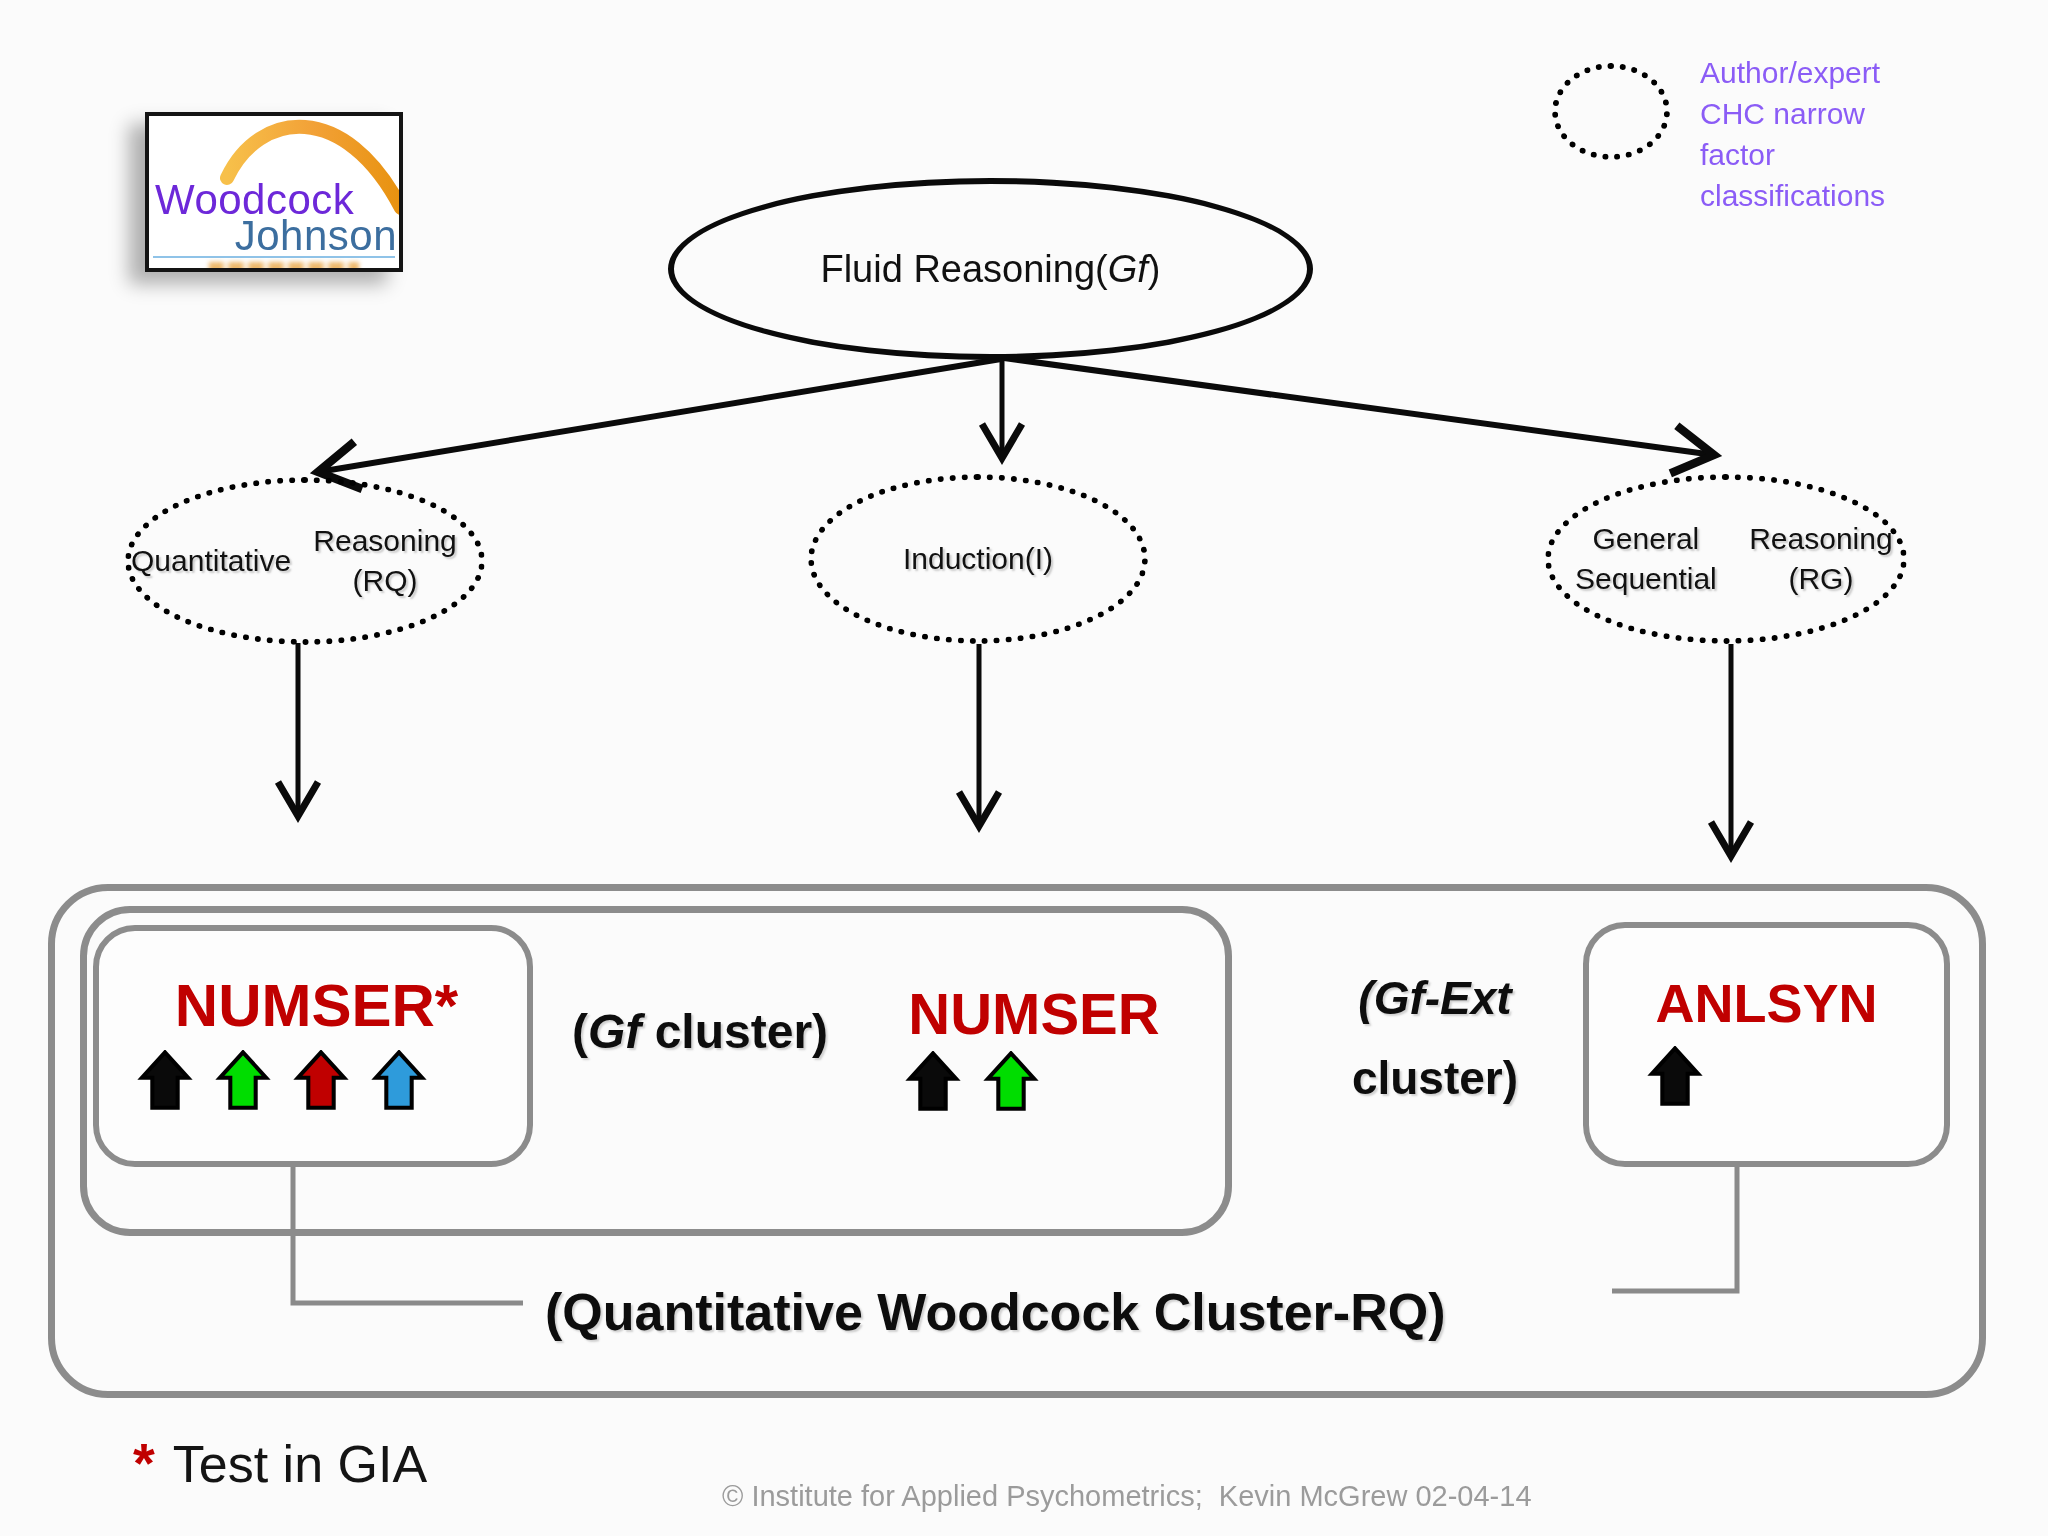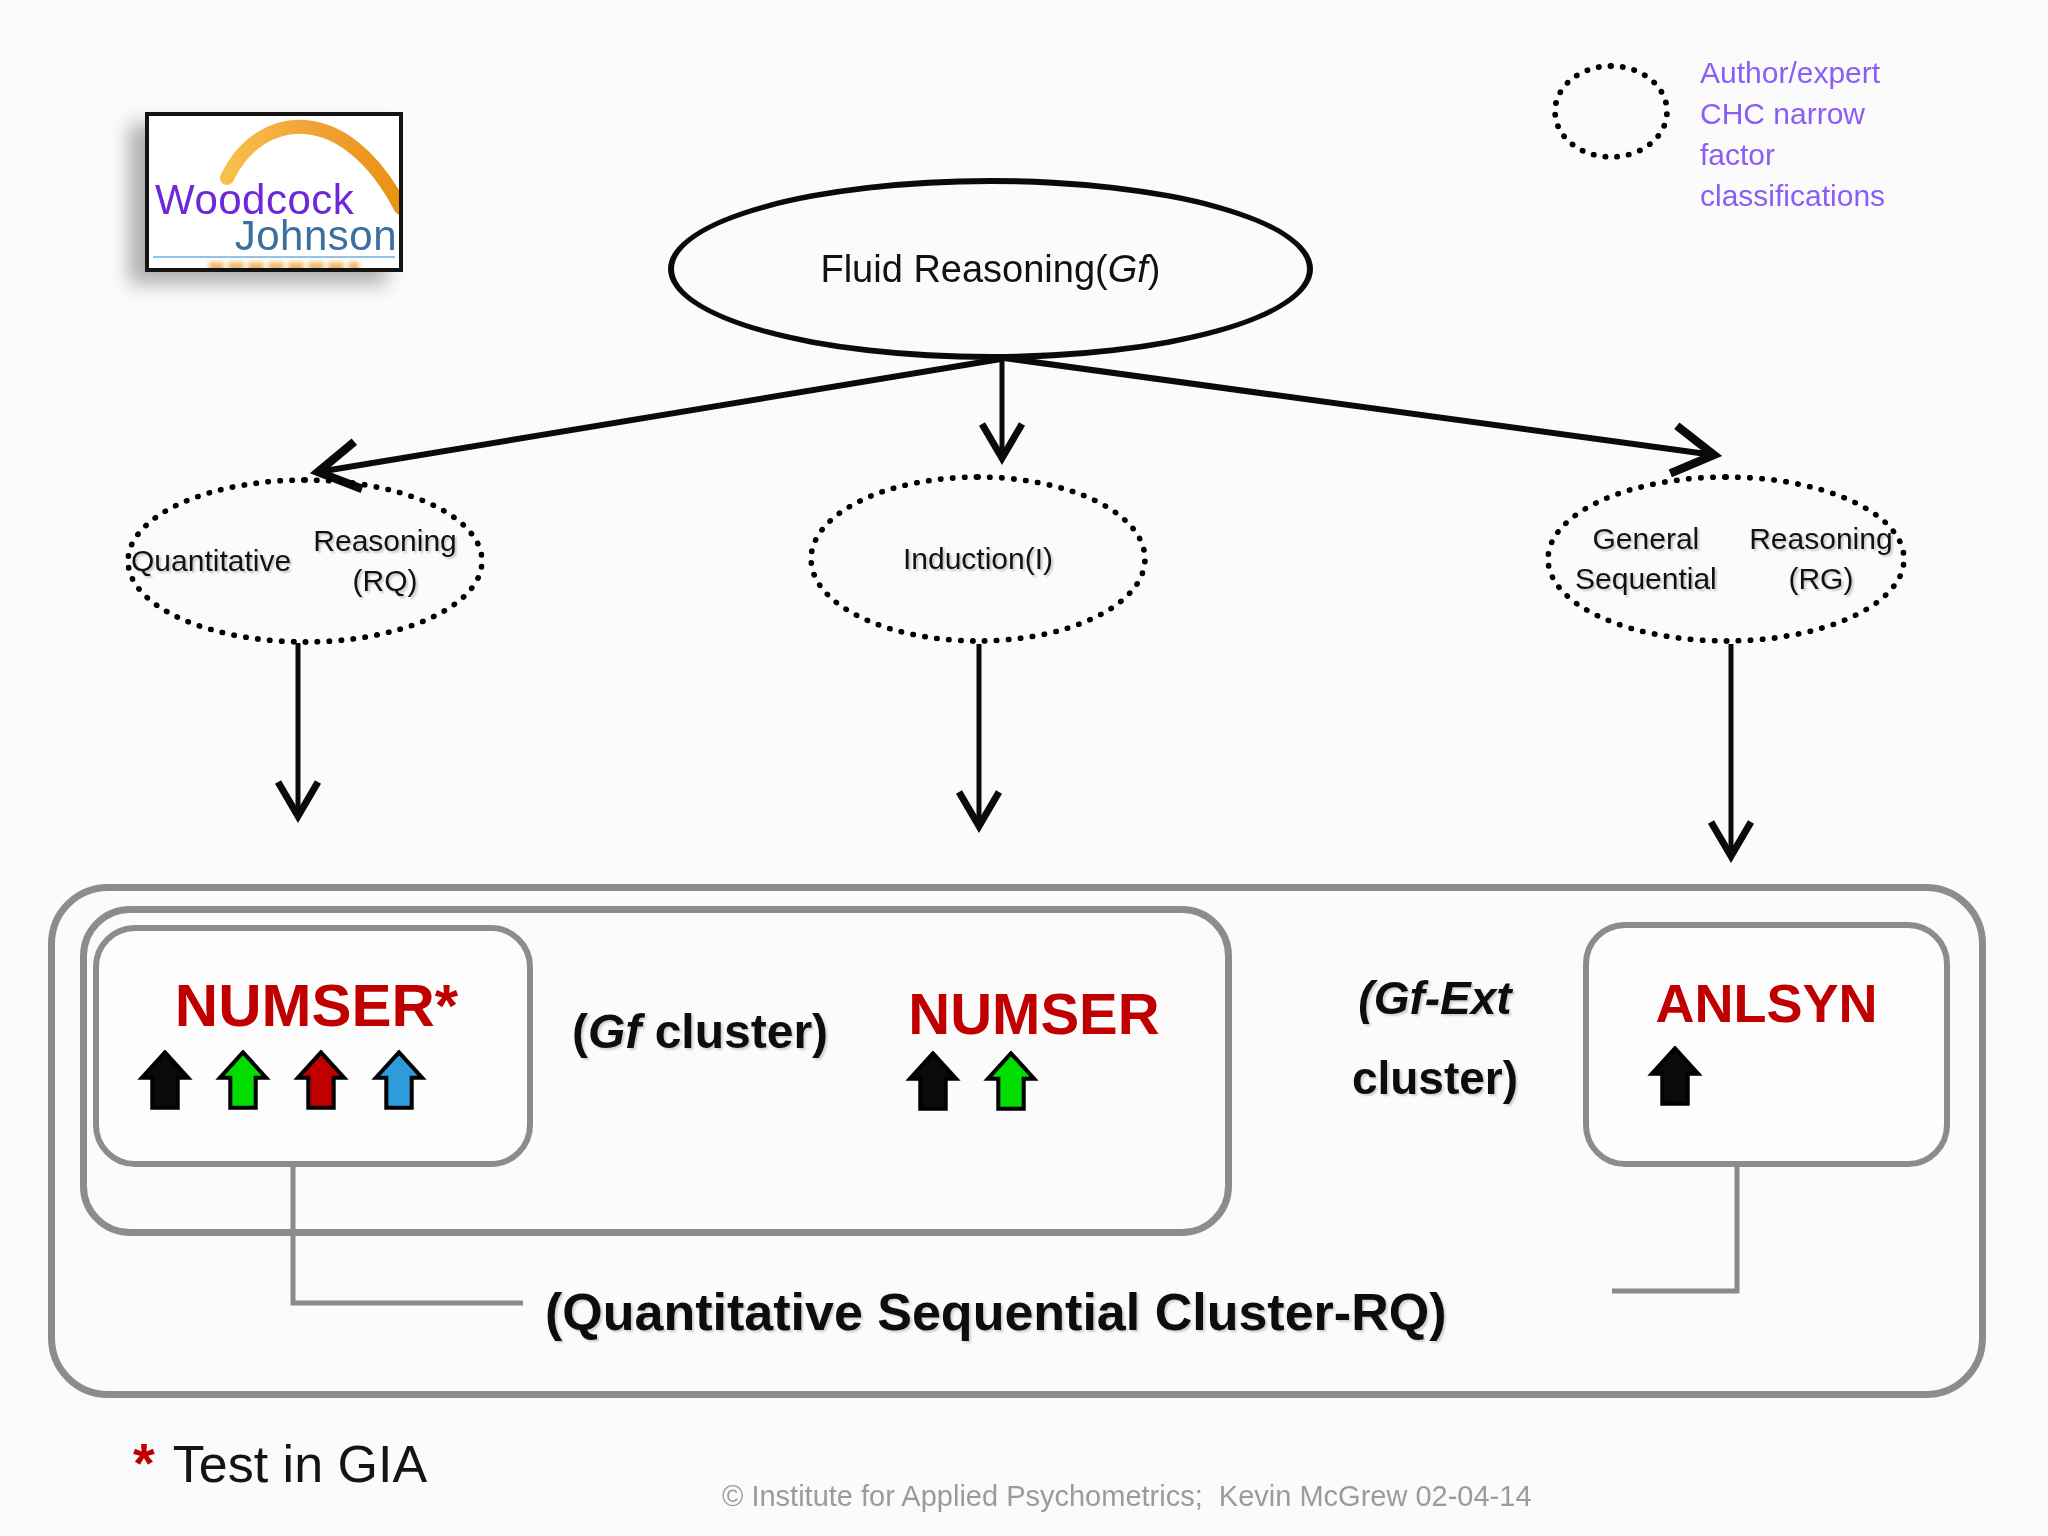--- a/index.html
+++ b/index.html
@@ -165,18 +165,18 @@
           <polygon points="22,2 42,24 33,24 33,50 11,50 11,24 2,24" fill="#0a0a0a" stroke="#000" stroke-width="3.5" stroke-linejoin="miter"></polygon>
         </svg>
       </div>
   </div>
 
   <div class="abs cluster-label gf-cluster-label"><span>(</span><i>Gf</i><span> cluster)</span></div>
   <div class="abs cluster-label gfext-label">
     <div><i>(Gf-Ext</i></div>
     <div>cluster)</div>
   </div>
-  <div class="abs cluster-label rq-cluster-label">(Quantitative Sequential Cluster-RQ)</div>
+  <div class="abs cluster-label rq-cluster-label">(Quantitative Woodcock Cluster-RQ)</div>
 
   <div class="abs footnote"><span class="star">*</span><span>Test in GIA</span></div>
   <div class="abs copyright">© Institute for Applied Psychometrics;  Kevin McGrew 02-04-14</div>
 
 </div>
 
 </body></html>

